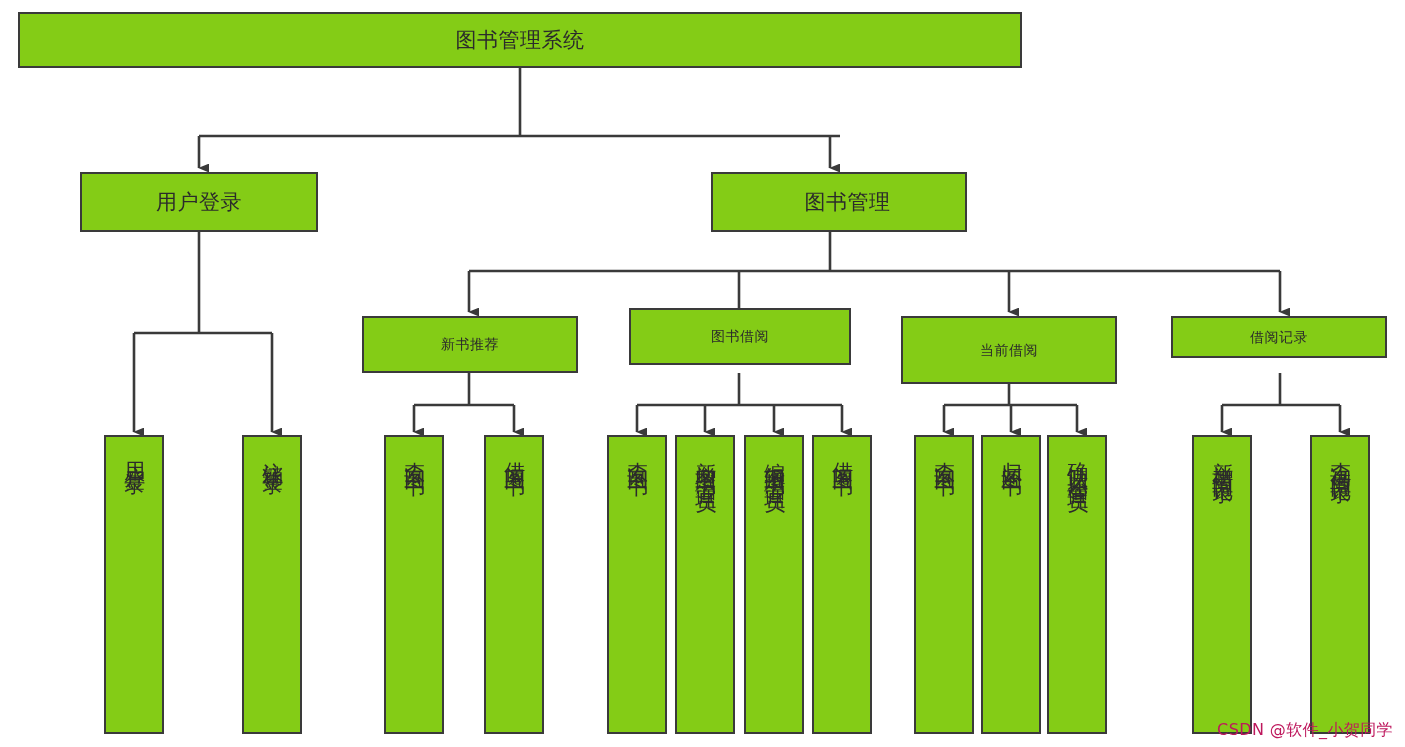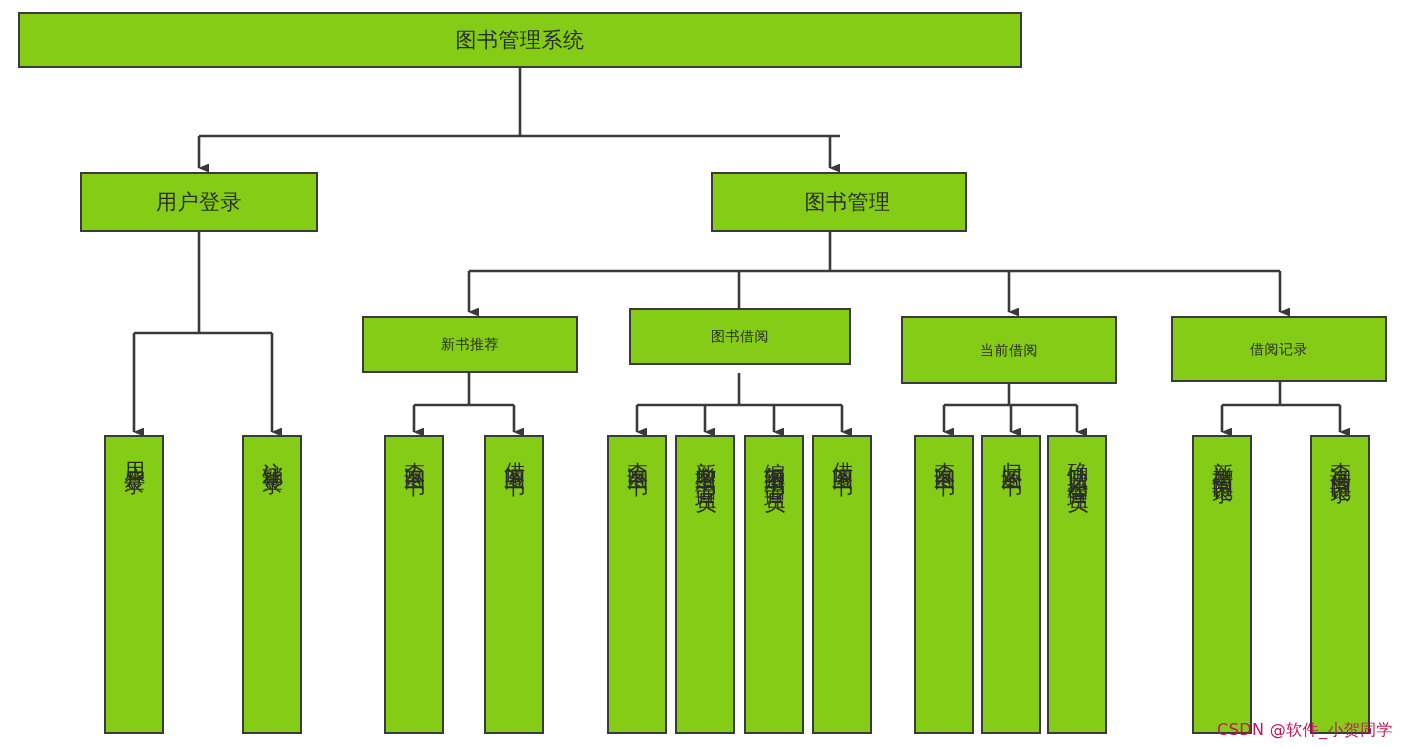--- a/index.html
+++ b/index.html
@@ -144,21 +144,21 @@
 
   <div class="node level2" style="left:362px; top:316px; width:216px; height:57px;">
     <span class="label">新书推荐</span>
   </div>
   <div class="node level2" style="left:629px; top:308px; width:222px; height:57px;">
     <span class="label">图书借阅</span>
   </div>
   <div class="node level2" style="left:901px; top:316px; width:216px; height:68px;">
     <span class="label">当前借阅</span>
   </div>
-  <div class="node level2" style="left:1171px; top:316px; width:216px; height:66px;">
+  <div class="node level2" style="left:1171px; top:316px; width:216px; height:42px;">
     <span class="label">借阅记录</span>
   </div>
 
   <div class="node vertical" style="left:104px; top:435px; width:60px; height:299px;">
     <span class="label">用户登录</span>
   </div>
   <div class="node vertical" style="left:242px; top:435px; width:60px; height:299px;">
     <span class="label">注销登录</span>
   </div>
 

